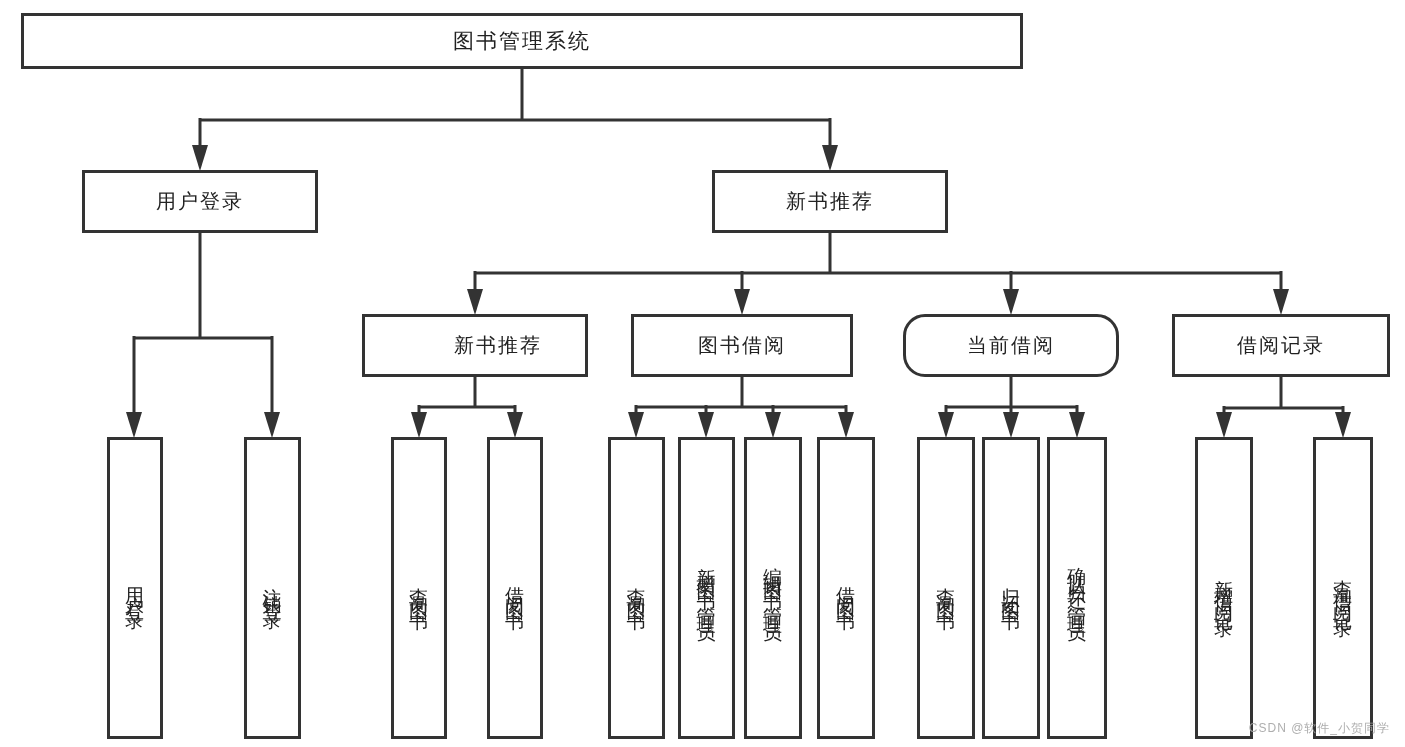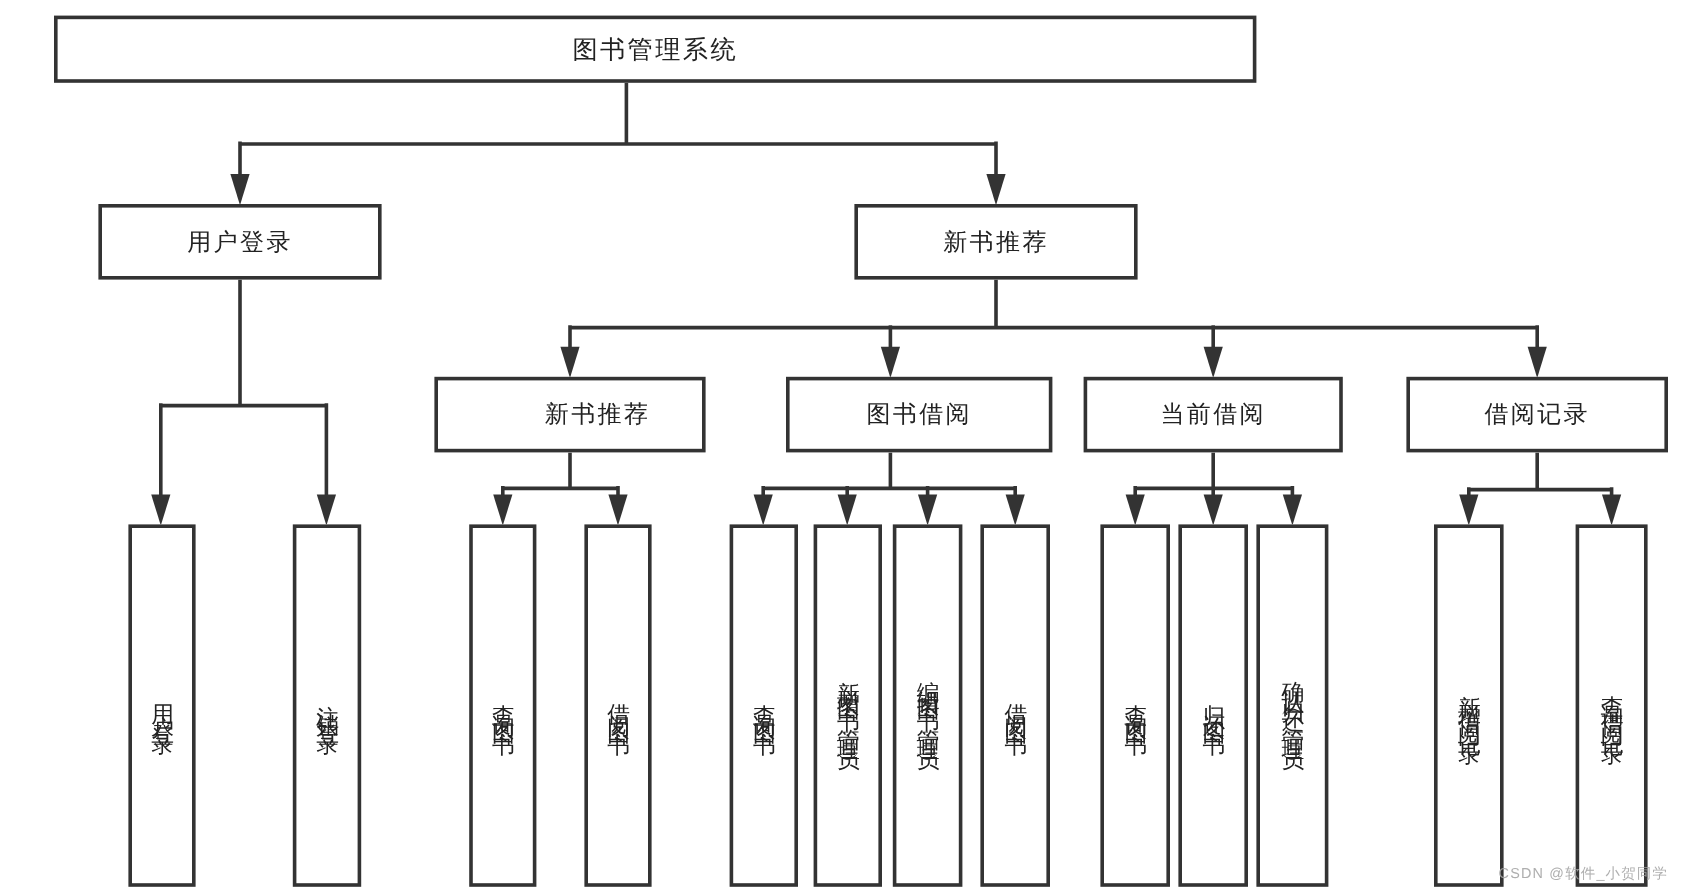--- a/index.html
+++ b/index.html
@@ -26,21 +26,21 @@
     align-items: center;
     justify-content: center;
     color: #222222;
     z-index: 2;
   }
   .node-h {
     font-size: 20px;
     letter-spacing: 2px;
     white-space: nowrap;
   }
-  .node-root { font-size: 21px; margin-left: 24px; }
+  .node-root { font-size: 21px; }
   .node-v {
     writing-mode: vertical-rl;
     text-orientation: mixed;
     font-size: 19px;
     letter-spacing: 8px;
     line-height: 1;
     padding: 8px 0;
   }
   .watermark {
     position: absolute;
@@ -97,22 +97,22 @@
       <polygon points="1335,412 1351,412 1343,438"></polygon>
     </g>
   </svg>
 
   <div class="node node-h node-root" style="left:21px; top:13px; width:1002px; height:56px;">图书管理系统</div>
 
   <div class="node node-h" style="left:82px; top:170px; width:236px; height:63px;">用户登录</div>
   <div class="node node-h" style="left:712px; top:170px; width:236px; height:63px;">新书推荐</div>
 
   <div class="node node-h" style="left:362px; top:314px; width:226px; height:63px;padding-left:46px;">新书推荐</div>
-  <div class="node node-h" style="left:631px; top:314px; width:222px; height:63px;margin-left:24px;">图书借阅</div>
-  <div class="node node-h" style="left:903px; top:314px; width:216px; height:63px;">当前借阅</div>
+  <div class="node node-h" style="left:631px; top:314px; width:222px; height:63px;">图书借阅</div>
+  <div class="node node-h" style="left:903px; top:314px; width:216px; height:63px;border-radius:22px;">当前借阅</div>
   <div class="node node-h" style="left:1172px; top:314px; width:218px; height:63px;">借阅记录</div>
 
   <div class="node node-v" style="left:107px; top:437px; width:56px; height:302px;">用户登录</div>
   <div class="node node-v" style="left:244px; top:437px; width:57px; height:302px;">注销登录</div>
 
   <div class="node node-v" style="left:391px; top:437px; width:56px; height:302px;">查询图书</div>
   <div class="node node-v" style="left:487px; top:437px; width:56px; height:302px;">借阅图书</div>
 
   <div class="node node-v" style="left:608px; top:437px; width:57px; height:302px;">查询图书</div>
   <div class="node node-v" style="left:678px; top:437px; width:57px; height:302px;">新增图书（管理员）</div>

